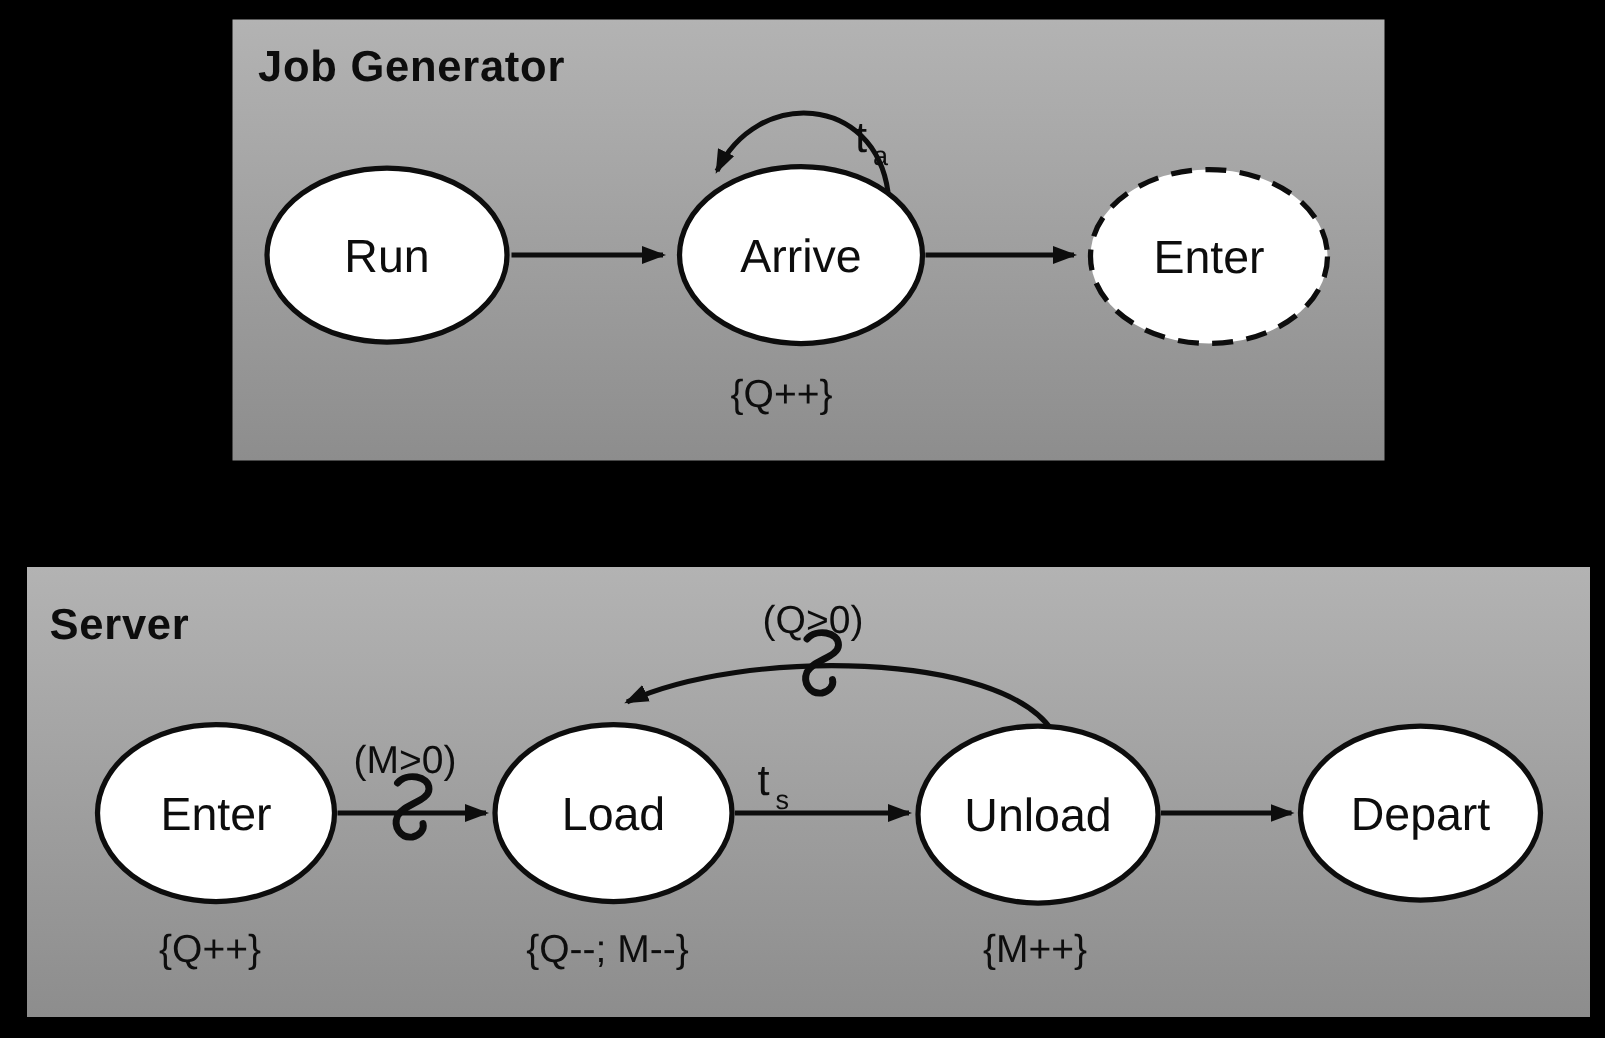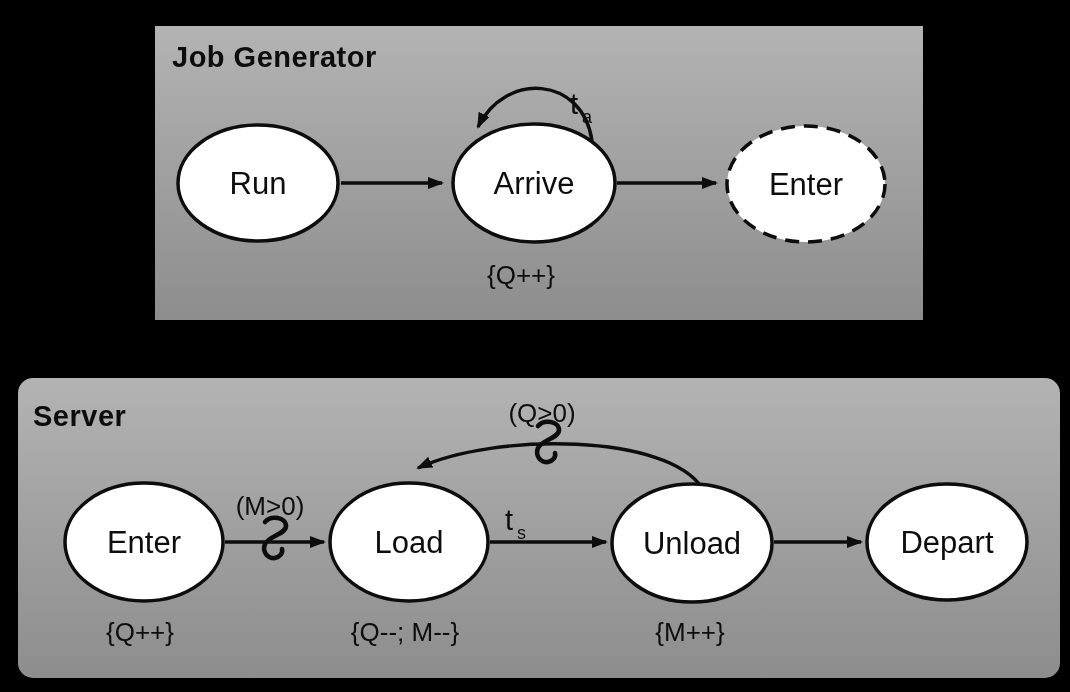--- a/index.html
+++ b/index.html
@@ -14,22 +14,22 @@
     width:1070px;height:692px;
     background:var(--background);
     overflow:hidden;
     font-family:"Liberation Sans", sans-serif;
     position:relative;
   }
   .panel{
     position:absolute;
     background:linear-gradient(180deg, var(--panel_top) 0%, var(--panel_bottom) 100%);
   }
-  #panel-jobgen{left:155px;top:26px;width:768px;height:294px;}
-  #panel-server{left:18px;top:378px;width:1042px;height:300px;border-radius:15px;}
+  #panel-jobgen{left:155px;top:13px;width:768px;height:294px;}
+  #panel-server{left:18px;top:378px;width:1042px;height:300px;}
   svg{display:block;}
   .state{
     fill:var(--node_fill);
     stroke:var(--ink);
     stroke-width:3.5;
   }
   .state.dashed{stroke-dasharray:14 9;}
   .edge{
     fill:none;
     stroke:var(--ink);

